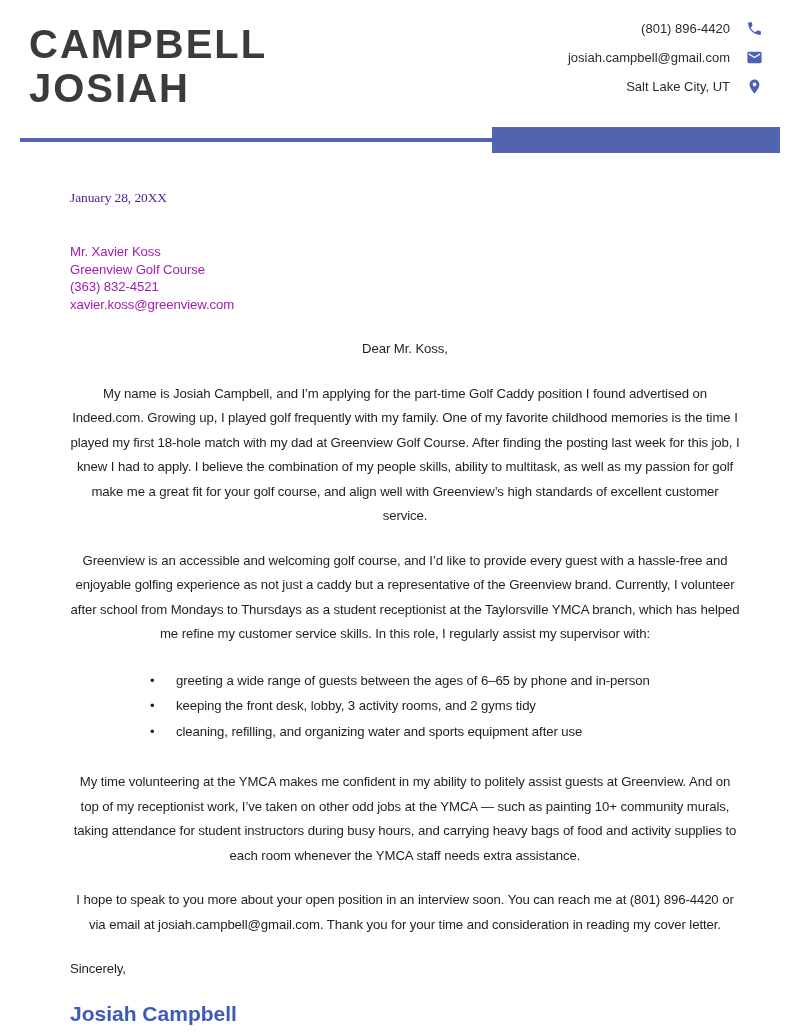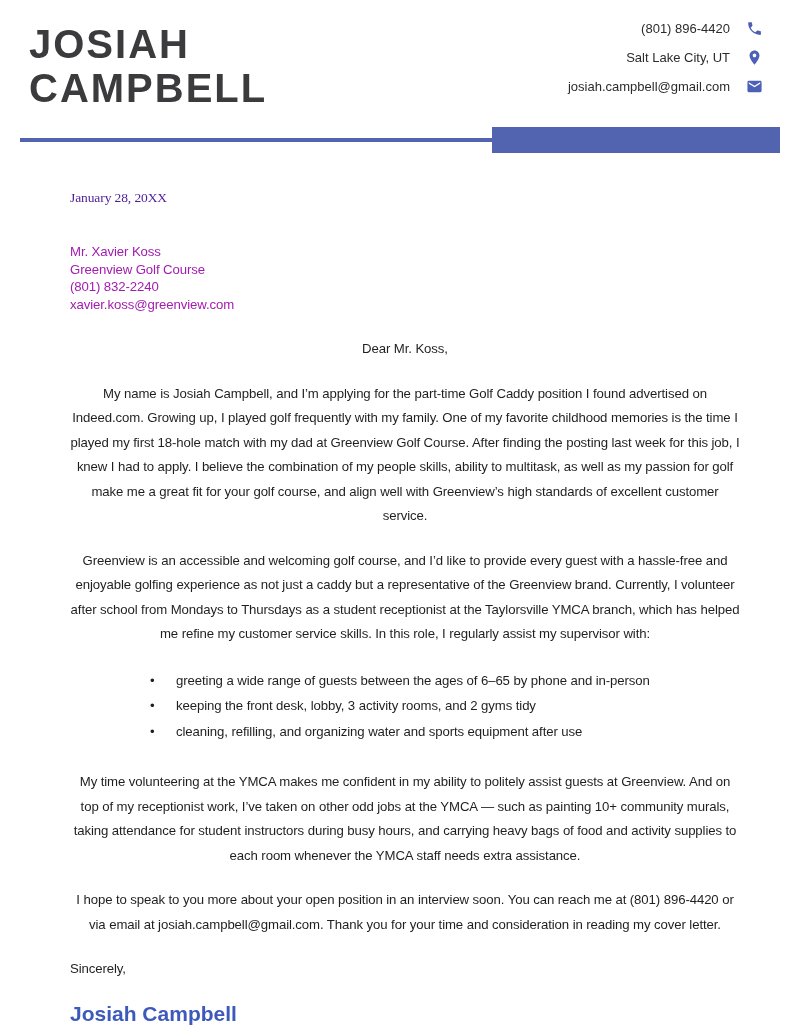--- a/index.html
+++ b/index.html
@@ -111,62 +111,62 @@
     letter-spacing: 0;
   }
 </style>
 </head>
 <body>
 
 <div class="page">
 
   <div class="header">
     <div class="name-block">
+      <div>CAMPBELL</div>
       <div>JOSIAH</div>
-      <div>CAMPBELL</div>
     </div>
 
     <div class="contact-block">
       <div class="contact-row">
         <span class="contact-text">(801) 896-4420</span>
         <span class="contact-icon">
           <svg viewBox="0 0 24 24">
               <path d="M6.62 10.79c1.44 2.83 3.76 5.14 6.59 6.59l2.2-2.21c.27-.27.67-.36 1.02-.24 1.12.37 2.33.57 3.57.57.55 0 1 .45 1 1V20c0 .55-.45 1-1 1-9.39 0-17-7.61-17-17 0-.55.45-1 1-1h3.5c.55 0 1 .45 1 1 0 1.25.2 2.45.57 3.57.11.35.03.74-.25 1.02l-2.2 2.2z"></path>
             </svg>
         </span>
       </div>
       <div class="contact-row">
+        <span class="contact-text">josiah.campbell@gmail.com</span>
+        <span class="contact-icon">
+          <svg viewBox="0 0 24 24">
+              <path d="M20 4H4c-1.1 0-1.99.9-1.99 2L2 18c0 1.1.9 2 2 2h16c1.1 0 2-.9 2-2V6c0-1.1-.9-2-2-2zm0 4l-8 5-8-5V6l8 5 8-5v2z"></path>
+            </svg>
+        </span>
+      </div>
+      <div class="contact-row">
         <span class="contact-text">Salt Lake City, UT</span>
         <span class="contact-icon">
           <svg viewBox="0 0 24 24">
               <path d="M12 2C8.13 2 5 5.13 5 9c0 5.25 7 13 7 13s7-7.75 7-13c0-3.87-3.13-7-7-7zm0 9.5c-1.38 0-2.5-1.12-2.5-2.5s1.12-2.5 2.5-2.5 2.5 1.12 2.5 2.5-1.12 2.5-2.5 2.5z"></path>
-            </svg>
-        </span>
-      </div>
-      <div class="contact-row">
-        <span class="contact-text">josiah.campbell@gmail.com</span>
-        <span class="contact-icon">
-          <svg viewBox="0 0 24 24">
-              <path d="M20 4H4c-1.1 0-1.99.9-1.99 2L2 18c0 1.1.9 2 2 2h16c1.1 0 2-.9 2-2V6c0-1.1-.9-2-2-2zm0 4l-8 5-8-5V6l8 5 8-5v2z"></path>
             </svg>
         </span>
       </div>
     </div>
 
     <div class="rule-thin"></div>
     <div class="rule-thick"></div>
   </div>
 
   <div class="letter">
     <div class="date">January 28, 20XX</div>
 
     <div class="recipient">
       <div>Mr. Xavier Koss</div>
       <div>Greenview Golf Course</div>
-      <div>(801) 832-2240</div>
+      <div>(363) 832-4521</div>
       <div>xavier.koss@greenview.com</div>
     </div>
 
     <div class="para">Dear Mr. Koss,</div>
 
     <div class="para">My name is Josiah Campbell, and I’m applying for the part-time Golf Caddy position I found advertised on Indeed.com. Growing up, I played golf frequently with my family. One of my favorite childhood memories is the time I played my first 18-hole match with my dad at Greenview Golf Course. After finding the posting last week for this job, I knew I had to apply. I believe the combination of my people skills, ability to multitask, as well as my passion for golf make me a great fit for your golf course, and align well with Greenview’s high standards of excellent customer service.</div>
 
     <div class="para tight">Greenview is an accessible and welcoming golf course, and I’d like to provide every guest with a hassle-free and enjoyable golfing experience as not just a caddy but a representative of the Greenview brand. Currently, I volunteer after school from Mondays to Thursdays as a student receptionist at the Taylorsville YMCA branch, which has helped me refine my customer service skills. In this role, I regularly assist my supervisor with:</div>
 
     <ul class="bullet-list">

